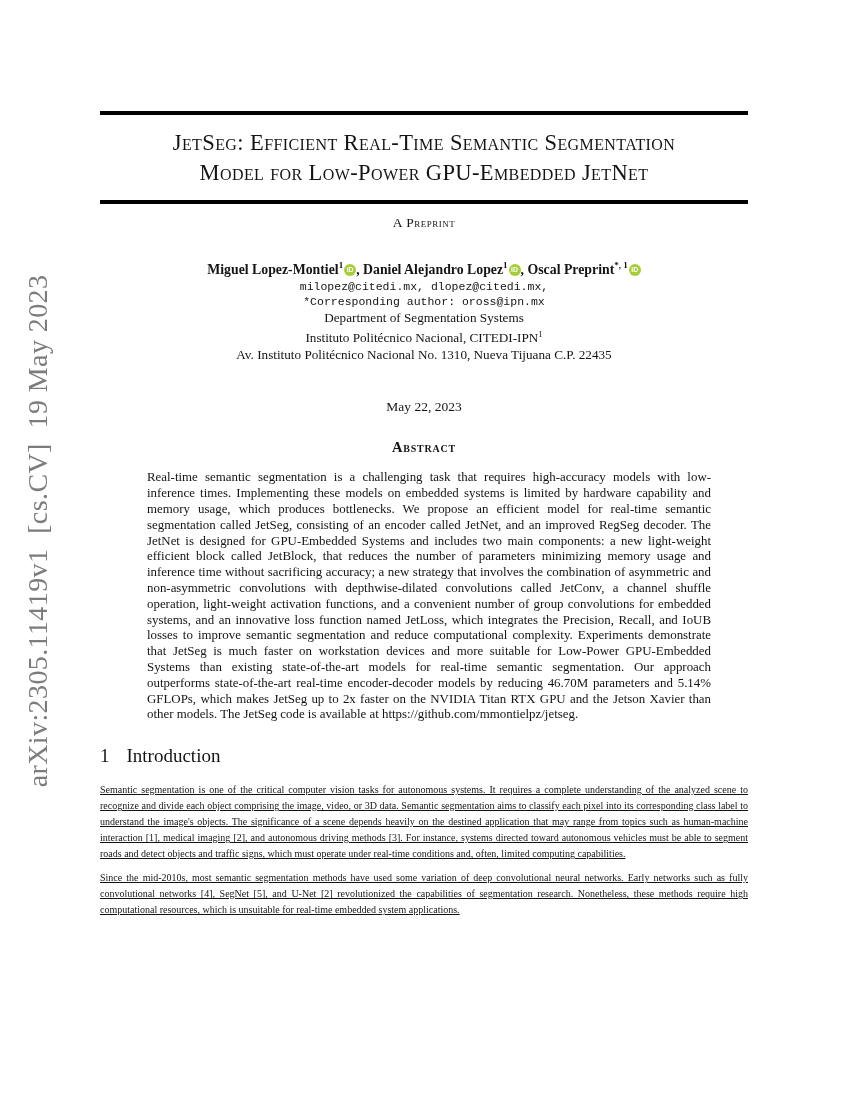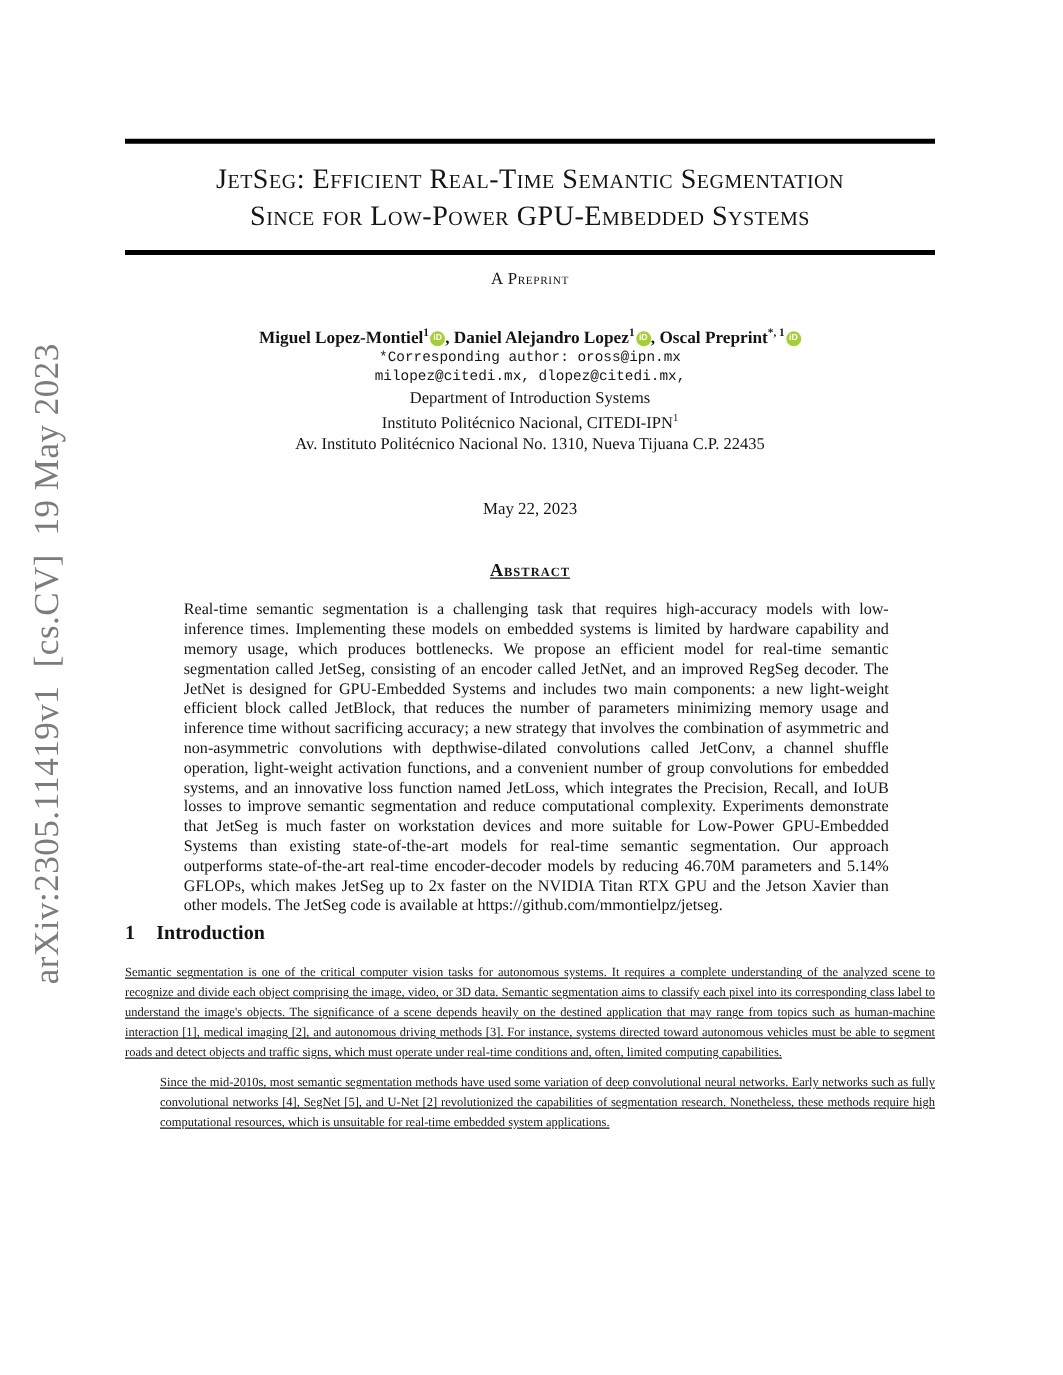--- a/index.html
+++ b/index.html
@@ -81,83 +81,82 @@
     font-size: 11.5px;
     line-height: 15.5px;
   }
 
   .affil-line { text-align: center; font-size: 13.2px; line-height: 16.5px; }
   .affil-line sup { font-size: 8.5px; }
 
   .date { margin-top: 36px; text-align: center; font-size: 13.5px; }
 
   .abstract-heading {
-    margin-top: 34px;
+    margin-top: 24px;
     text-align: center;
     font-variant: small-caps;
     font-weight: bold;
     font-size: 14.5px;
     letter-spacing: 0.8px;
-    text-decoration: underline;
   }
 
   .abstract-body {
     margin: 14px 0 0 47px;
     width: 564px;
     text-align: justify;
     font-size: 12.9px;
     line-height: 15.8px;
   }
 
   .keywords { margin-top: 22px; font-size: 13px; }
   .keywords-label { font-style: italic; font-weight: bold; }
   .keywords-text { margin-left: 8px; }
 
-  .section-heading { margin-top: 5px; font-size: 16px; font-weight: bold; }
+  .section-heading { margin-top: 22px; font-size: 19px; font-weight: normal; }
   .sec-title { margin-left: 17px; }
 
   .para {
     margin-top: 15px;
     text-align: justify;
     font-size: 10px;
     line-height: 16px;
     text-decoration: underline;
   }
-  .para + .para { margin-top: 8px; margin-left: 28px; }
+  .para + .para { margin-top: 8px; }
 </style>
 </head>
 <body>
 
 <div class="page">
 
   <div class="arxiv-stamp">arXiv:2305.11419v1  [cs.CV]  19 May 2023</div>
 
   <div class="content">
 
     <div class="rule rule-top"></div>
 
     <div class="title">
       <div>JetSeg: Efficient Real-Time Semantic Segmentation</div>
-      <div>Since for Low-Power GPU-Embedded Systems</div>
+      <div>Model for Low-Power GPU-Embedded JetNet</div>
     </div>
 
     <div class="rule rule-bottom"></div>
 
     <div class="preprint">A Preprint</div>
 
     <div class="authors">
       <span><span>Miguel Lopez-Montiel</span><sup>1</sup><span class="orcid">iD</span><span>,</span></span>
       <span><span>Daniel Alejandro Lopez</span><sup>1</sup><span class="orcid">iD</span><span>,</span></span>
       <span><span>Oscal Preprint</span><sup>*, 1</sup><span class="orcid">iD</span><span></span></span>
     </div>
 
+    <div class="mono-line">milopez@citedi.mx, dlopez@citedi.mx,</div>
     <div class="mono-line">*Corresponding author: oross@ipn.mx</div>
-    <div class="mono-line">milopez@citedi.mx, dlopez@citedi.mx,</div>
 
-    <div class="affil-line">Department of Introduction Systems</div>
+    <div class="affil-line">Department of Segmentation Systems</div>
     <div class="affil-line"><span>Instituto Politécnico Nacional, CITEDI-IPN</span><sup>1</sup></div>
     <div class="affil-line">Av. Instituto Politécnico Nacional No. 1310, Nueva Tijuana C.P. 22435</div>
 
     <div class="date">May 22, 2023</div>
 
     <div class="abstract-heading">Abstract</div>
     <div class="abstract-body">Real-time semantic segmentation is a challenging task that requires high-accuracy models with low-inference times. Implementing these models on embedded systems is limited by hardware capability and memory usage, which produces bottlenecks. We propose an efficient model for real-time semantic segmentation called JetSeg, consisting of an encoder called JetNet, and an improved RegSeg decoder. The JetNet is designed for GPU-Embedded Systems and includes two main components: a new light-weight efficient block called JetBlock, that reduces the number of parameters minimizing memory usage and inference time without sacrificing accuracy; a new strategy that involves the combination of asymmetric and non-asymmetric convolutions with depthwise-dilated convolutions called JetConv, a channel shuffle operation, light-weight activation functions, and a convenient number of group convolutions for embedded systems, and an innovative loss function named JetLoss, which integrates the Precision, Recall, and IoUB losses to improve semantic segmentation and reduce computational complexity. Experiments demonstrate that JetSeg is much faster on workstation devices and more suitable for Low-Power GPU-Embedded Systems than existing state-of-the-art models for real-time semantic segmentation. Our approach outperforms state-of-the-art real-time encoder-decoder models by reducing 46.70M parameters and 5.14% GFLOPs, which makes JetSeg up to 2x faster on the NVIDIA Titan RTX GPU and the Jetson Xavier than other models. The JetSeg code is available at https://github.com/mmontielpz/jetseg.</div>
 
 
     <div class="section-heading">

